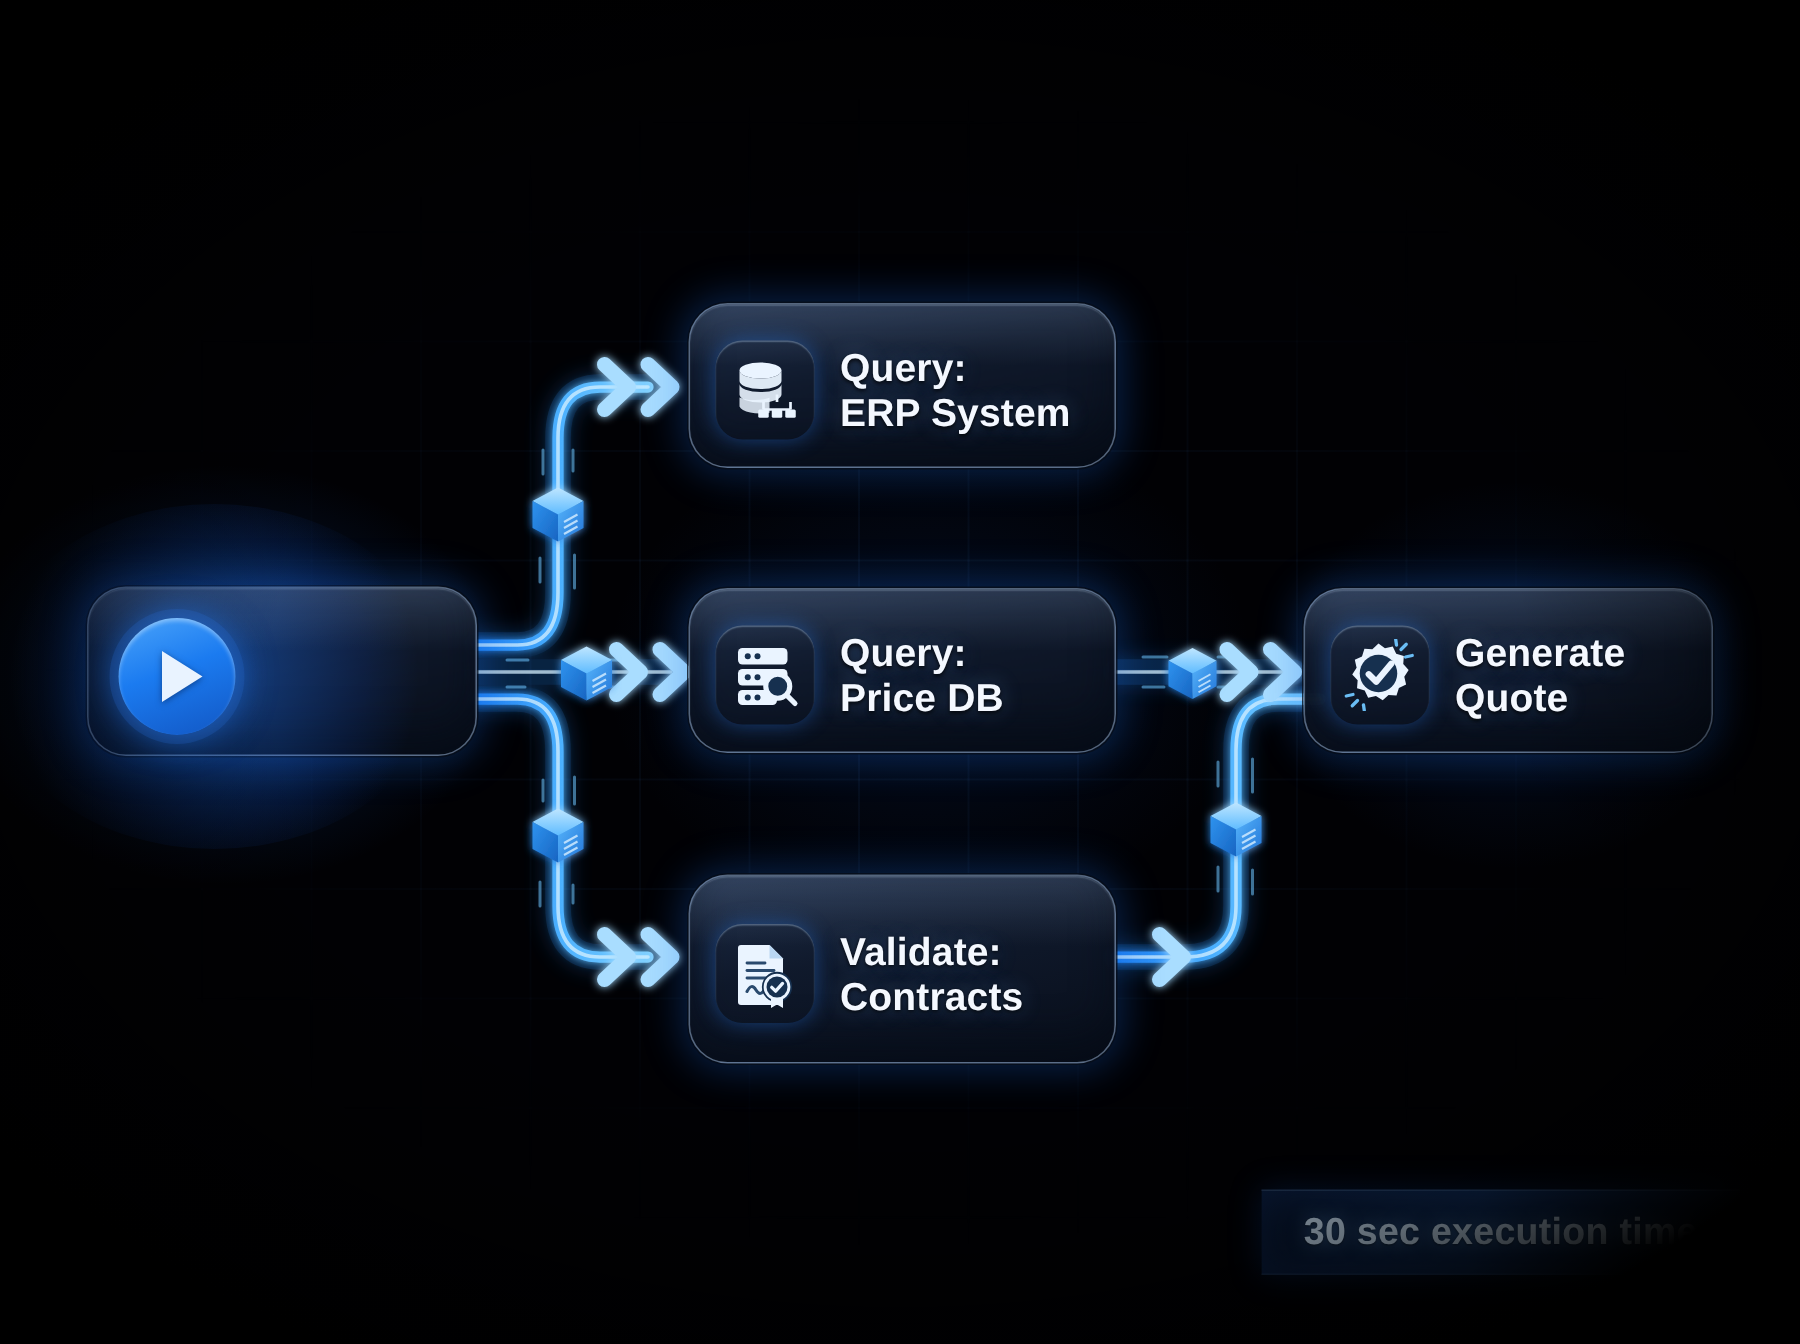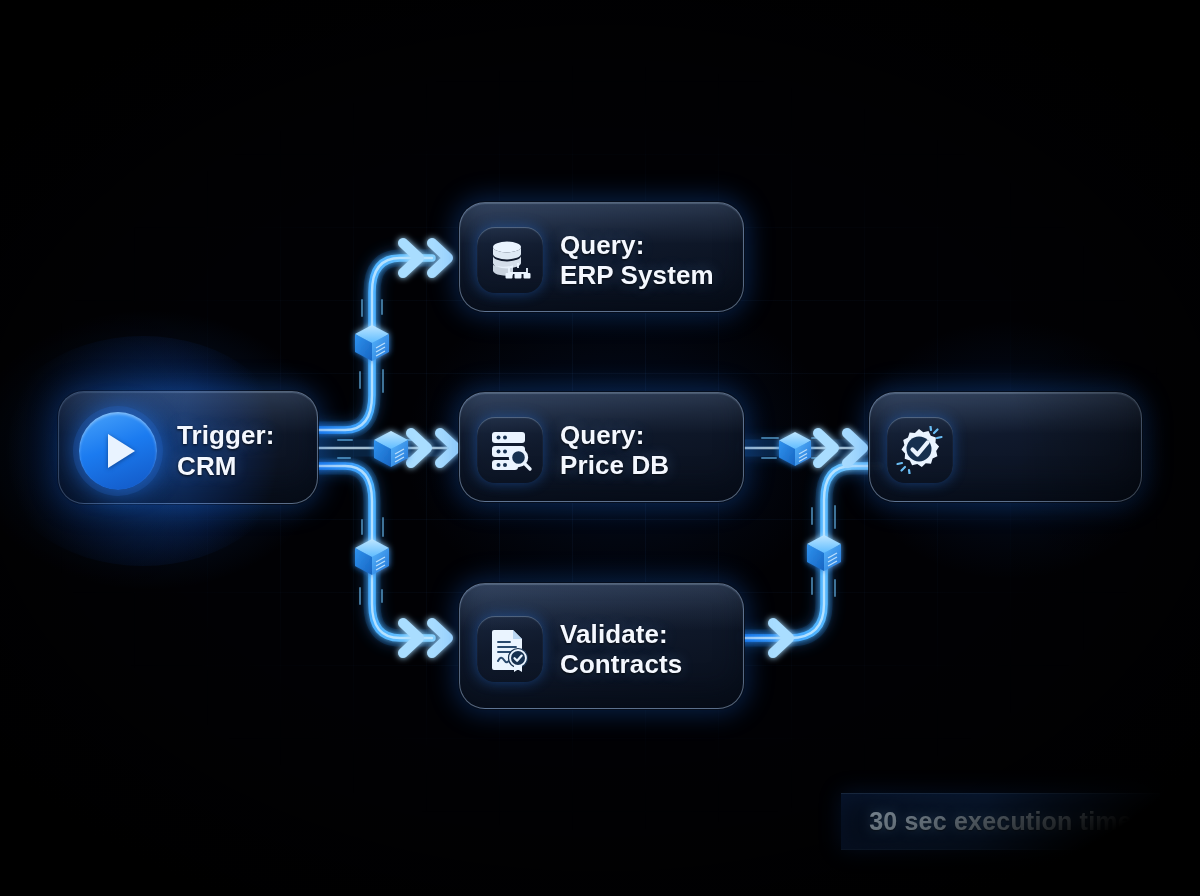--- a/index.html
+++ b/index.html
@@ -279,22 +279,20 @@
         </g>
       </g>
     </g>
   </svg>
 
   <div class="node" id="node-trigger">
     <div class="glow-behind"></div>
     <div class="play-circle">
       <div class="play-tri"></div>
     </div>
-    <div class="node-label">Trigger:
-CRM</div>
   </div>
 
   <div class="node" id="node-erp">
     <div class="icon-tile">
       <svg width="46" height="46" viewBox="0 0 46 46">
         <g fill="#eaf4ff">
           <ellipse cx="20" cy="10" rx="14" ry="5.4"></ellipse>
           <path d="M6,10 v7 a14,5.4 0 0 0 28,0 v-7 a14,5.4 0 0 1 -28,0 z" opacity=".95"></path>
           <path d="M6,19 v7 a14,5.4 0 0 0 28,0 v-7 a14,5.4 0 0 1 -28,0 z" opacity=".9"></path>
           <path d="M6,28 v6 a14,5.4 0 0 0 20,4.2 v-10 a14,5.4 0 0 1 -20,-0.2 z" opacity=".85"></path>
@@ -371,20 +369,22 @@
         <g stroke="#6fc6ff" stroke-width="2.2" stroke-linecap="round" opacity=".95">
           <path d="M38,7 L41.5,3.5"></path>
             <path d="M41,12 L45.5,11"></path>
             <path d="M35,4 L34.5,0.5"></path>
           <path d="M9,41 L5.5,44.5"></path>
             <path d="M6,37 L1.5,38"></path>
             <path d="M13,44 L13.5,47.5"></path>
         </g>
       </svg>
     </div>
+    <div class="node-label">Generate
+Quote</div>
   </div>
 
   <div id="badge">
     <span class="txt">30 sec execution time</span>
   </div>
 
   <div class="bg-edge"></div>
 </div>
 
 </body></html>

